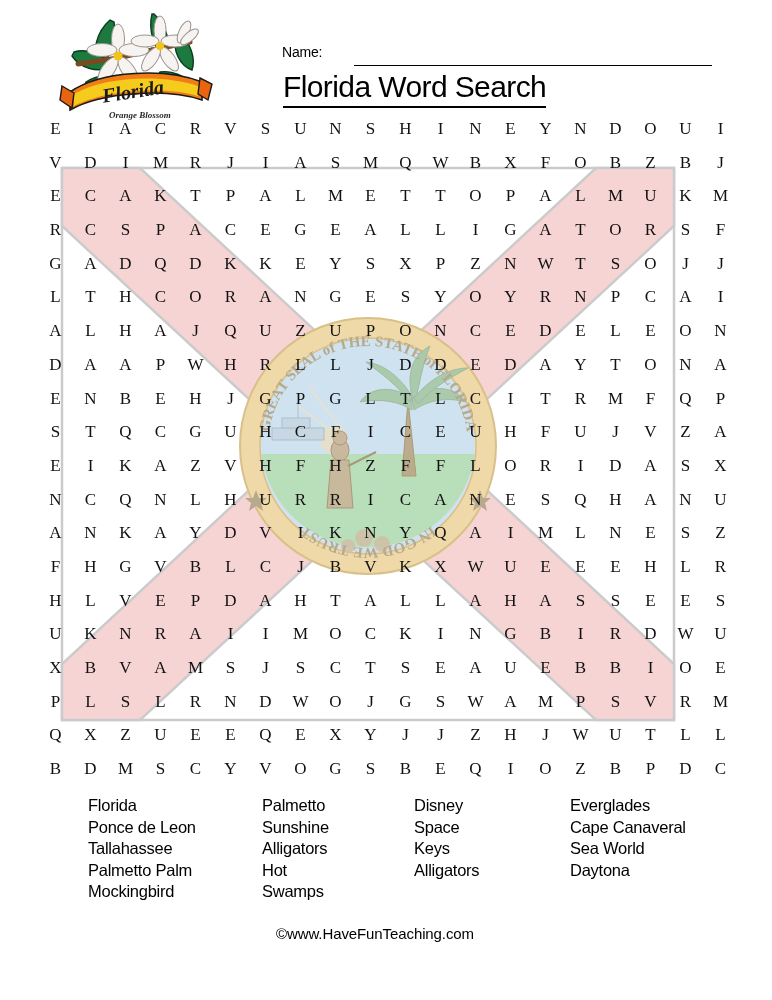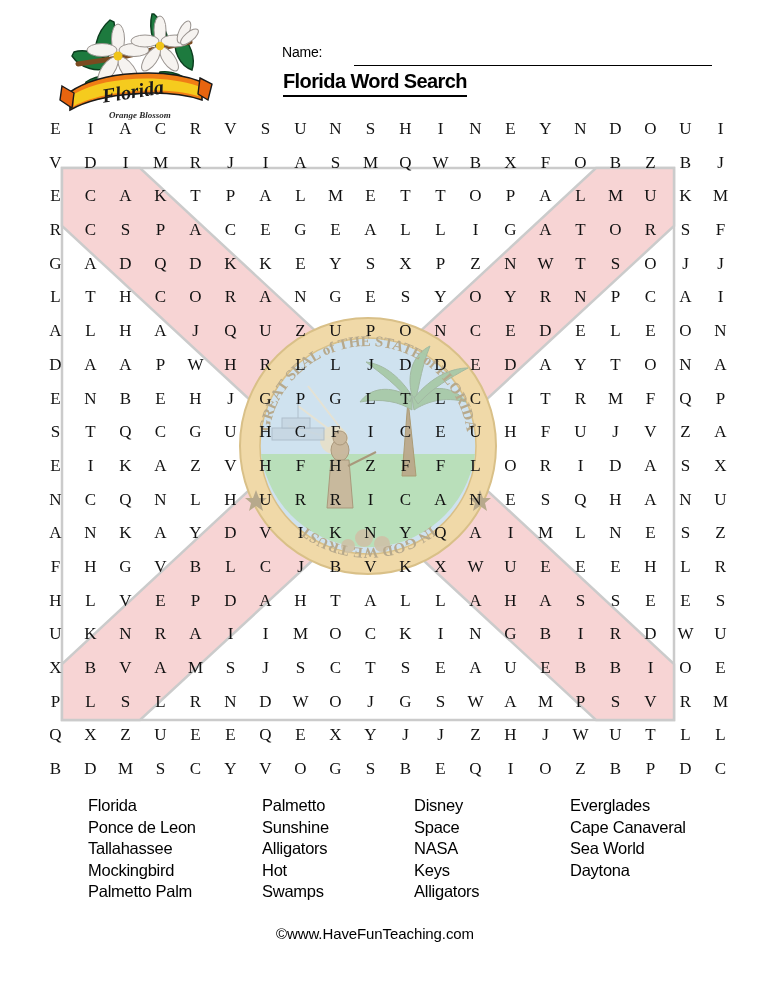--- a/index.html
+++ b/index.html
@@ -46,22 +46,22 @@
   #name-line {
     position: absolute;
     left: 72px; top: 21px;
     width: 358px;
     border-bottom: 1.6px solid #000;
   }
 
   #page-title {
     position: absolute;
     left: 283px; top: 70px;
-    font-size: 20px;
-    font-weight: bold;
+    font-size: 30px;
+    font-weight: normal;
     font-family: "Liberation Sans", sans-serif;
     letter-spacing: -0.6px;
     white-space: nowrap;
     border-bottom: 2px solid #000;
     padding-bottom: 2px;
     display: inline-block;
   }
 
   
   #puzzle-area {
@@ -675,34 +675,33 @@
       <div class="cell">D</div>
       <div class="cell">C</div>
     </div>
 </div>
 
 <div id="word-list">
     <div class="word-col">
       <div class="word-item">Florida</div>
       <div class="word-item">Ponce de Leon</div>
       <div class="word-item">Tallahassee</div>
+      <div class="word-item">Palmetto Palm</div>
       <div class="word-item">Mockingbird</div>
-      <div class="word-item">Palmetto Palm</div>
     </div>
     <div class="word-col">
       <div class="word-item">Palmetto</div>
       <div class="word-item">Sunshine</div>
       <div class="word-item">Alligators</div>
       <div class="word-item">Hot</div>
       <div class="word-item">Swamps</div>
     </div>
     <div class="word-col">
       <div class="word-item">Disney</div>
       <div class="word-item">Space</div>
-      <div class="word-item">NASA</div>
       <div class="word-item">Keys</div>
       <div class="word-item">Alligators</div>
     </div>
     <div class="word-col">
       <div class="word-item">Everglades</div>
       <div class="word-item">Cape Canaveral</div>
       <div class="word-item">Sea World</div>
       <div class="word-item">Daytona</div>
     </div>
   </div>

